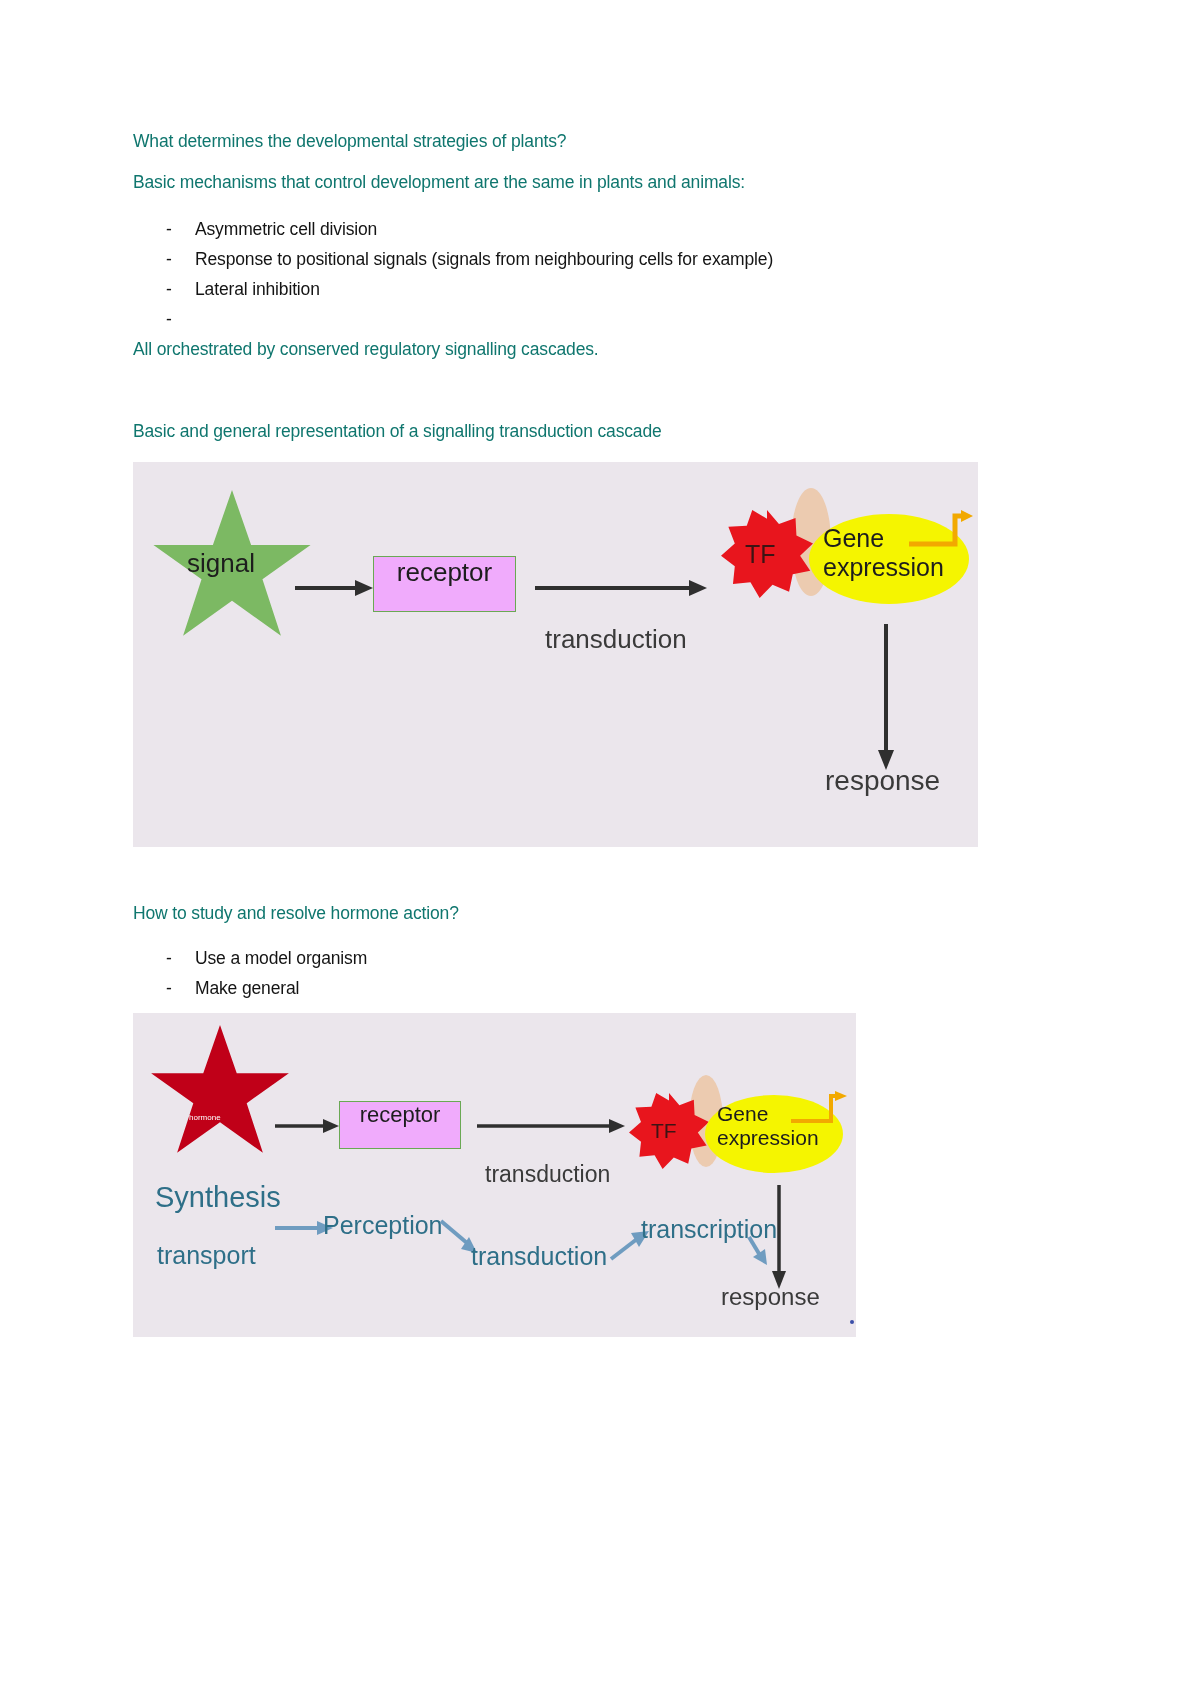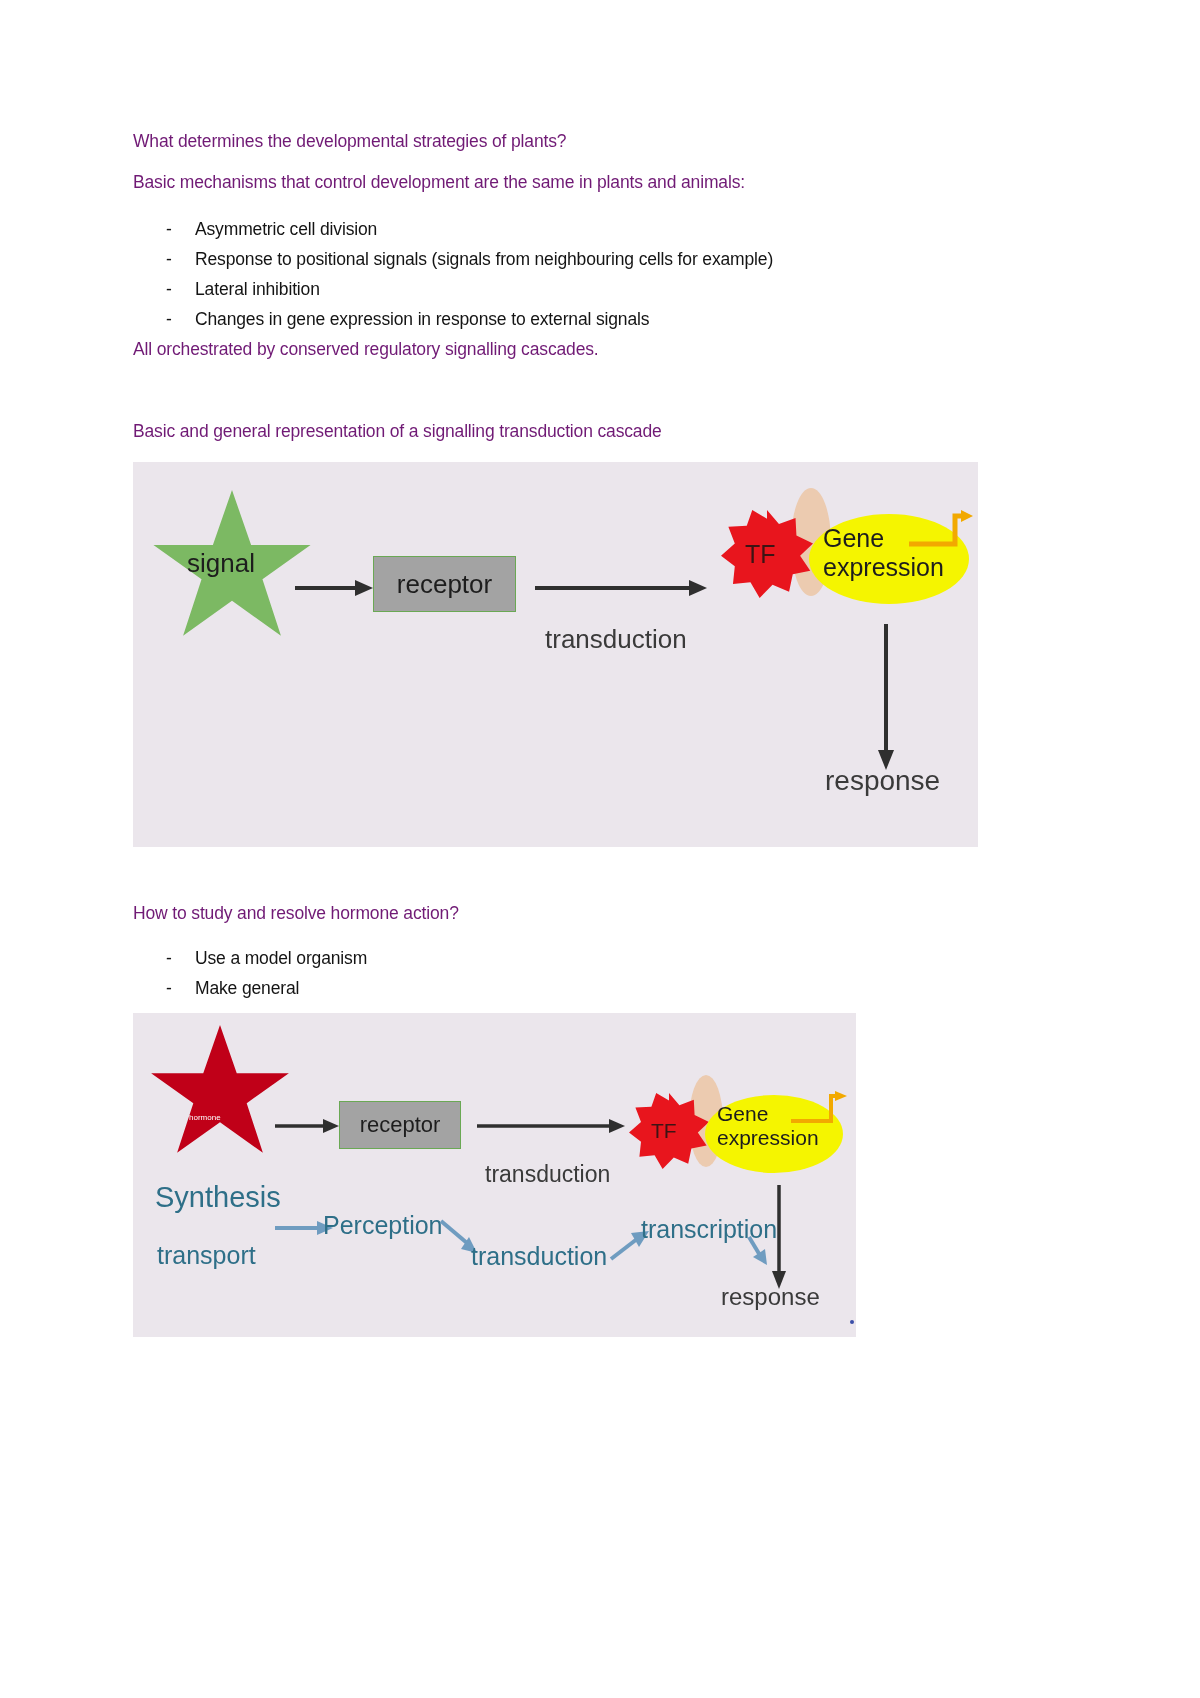--- a/index.html
+++ b/index.html
@@ -25,21 +25,21 @@
     left: 133px;
     top: 0;
     width: 934px;
   }
 
   
   .para {
     font-size: 17.5px;
     line-height: 1.0;
     letter-spacing: -0.15px;
-    color: #701a75;
+    color: #0f766e;
     white-space: nowrap;
   }
   .bullet-list {
     list-style: none;
     margin: 0;
     padding: 0;
   }
   .bullet-row {
     display: flex;
     font-size: 17.5px;
@@ -79,25 +79,24 @@
   .burst {
     position: absolute;
     clip-path: polygon(50% 0%, 63% 16%, 81% 9%, 82% 29%, 100% 38%,
                        86% 52%, 97% 69%, 78% 73%, 74% 93%, 56% 85%,
                        42% 100%, 32% 82%, 13% 84%, 15% 64%, 0% 52%,
                        15% 38%, 8% 19%, 28% 18%, 34% 0%, 50% 10%);
     background: #e8151d;
   }
   .rect-receptor {
     position: absolute;
-    background: #a3a3a3;
+    background: #f0abfc;
     border: 1px solid #6aa854;
     box-sizing: border-box;
     display: flex;
-    align-items: center;
     justify-content: center;
   }
   .ellipse-nucleus {
     position: absolute;
     background: #eccbb0;
     border-radius: 50%;
   }
   .ellipse-gene {
     position: absolute;
     background: #f5f500;
@@ -153,21 +152,20 @@
       <div class="bullet-row" style="margin-bottom:9px;">
         <span class="bullet-dash">-</span>
         <span>Response to positional signals (signals from neighbouring cells for example)</span>
       </div>
       <div class="bullet-row" style="margin-bottom:9px;">
         <span class="bullet-dash">-</span>
         <span>Lateral inhibition</span>
       </div>
       <div class="bullet-row">
         <span class="bullet-dash">-</span>
-        <span>Changes in gene expression in response to external signals</span>
       </div>
     </div>
 
     <div class="para" style="position:absolute; left:0; top:341px;">All orchestrated by conserved regulatory signalling cascades.</div>
 
     <div class="para" style="position:absolute; left:0; top:423px;">Basic and general representation of a signalling transduction cascade</div>
 
     <div class="figure fig1" style="position:absolute; left:0; top:462px;">
 
       <div class="star5" style="left:18px; top:28px; width:162px; height:155px; background:#7cb963;"></div>

